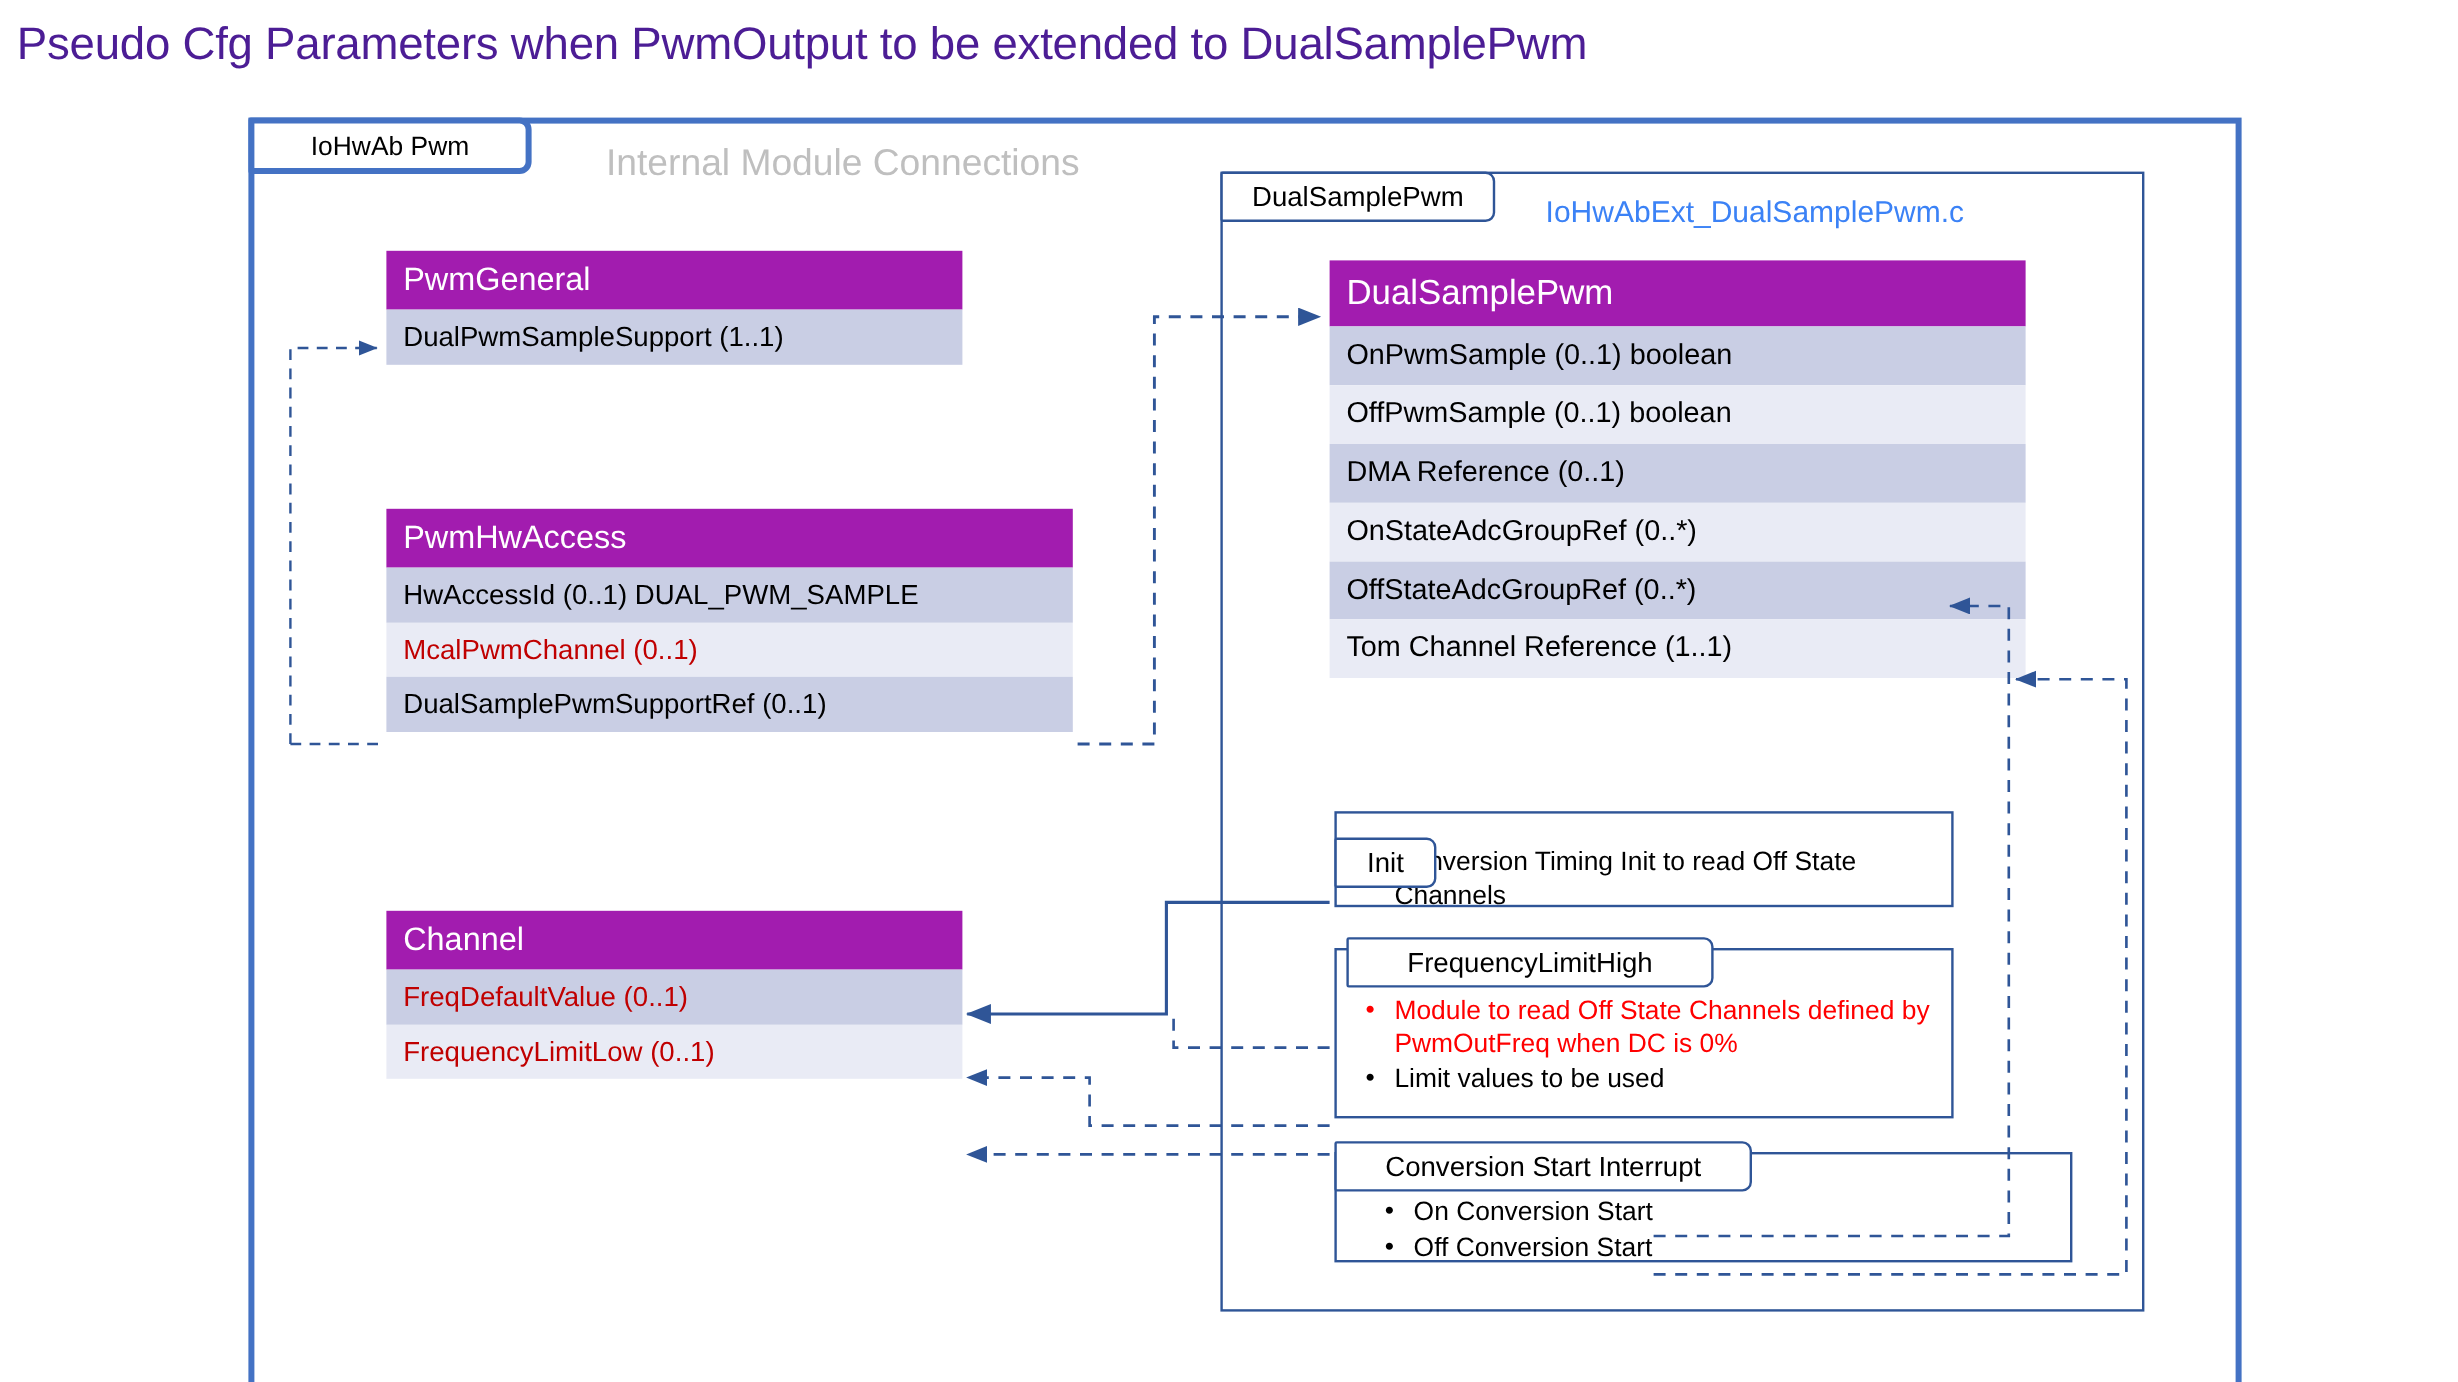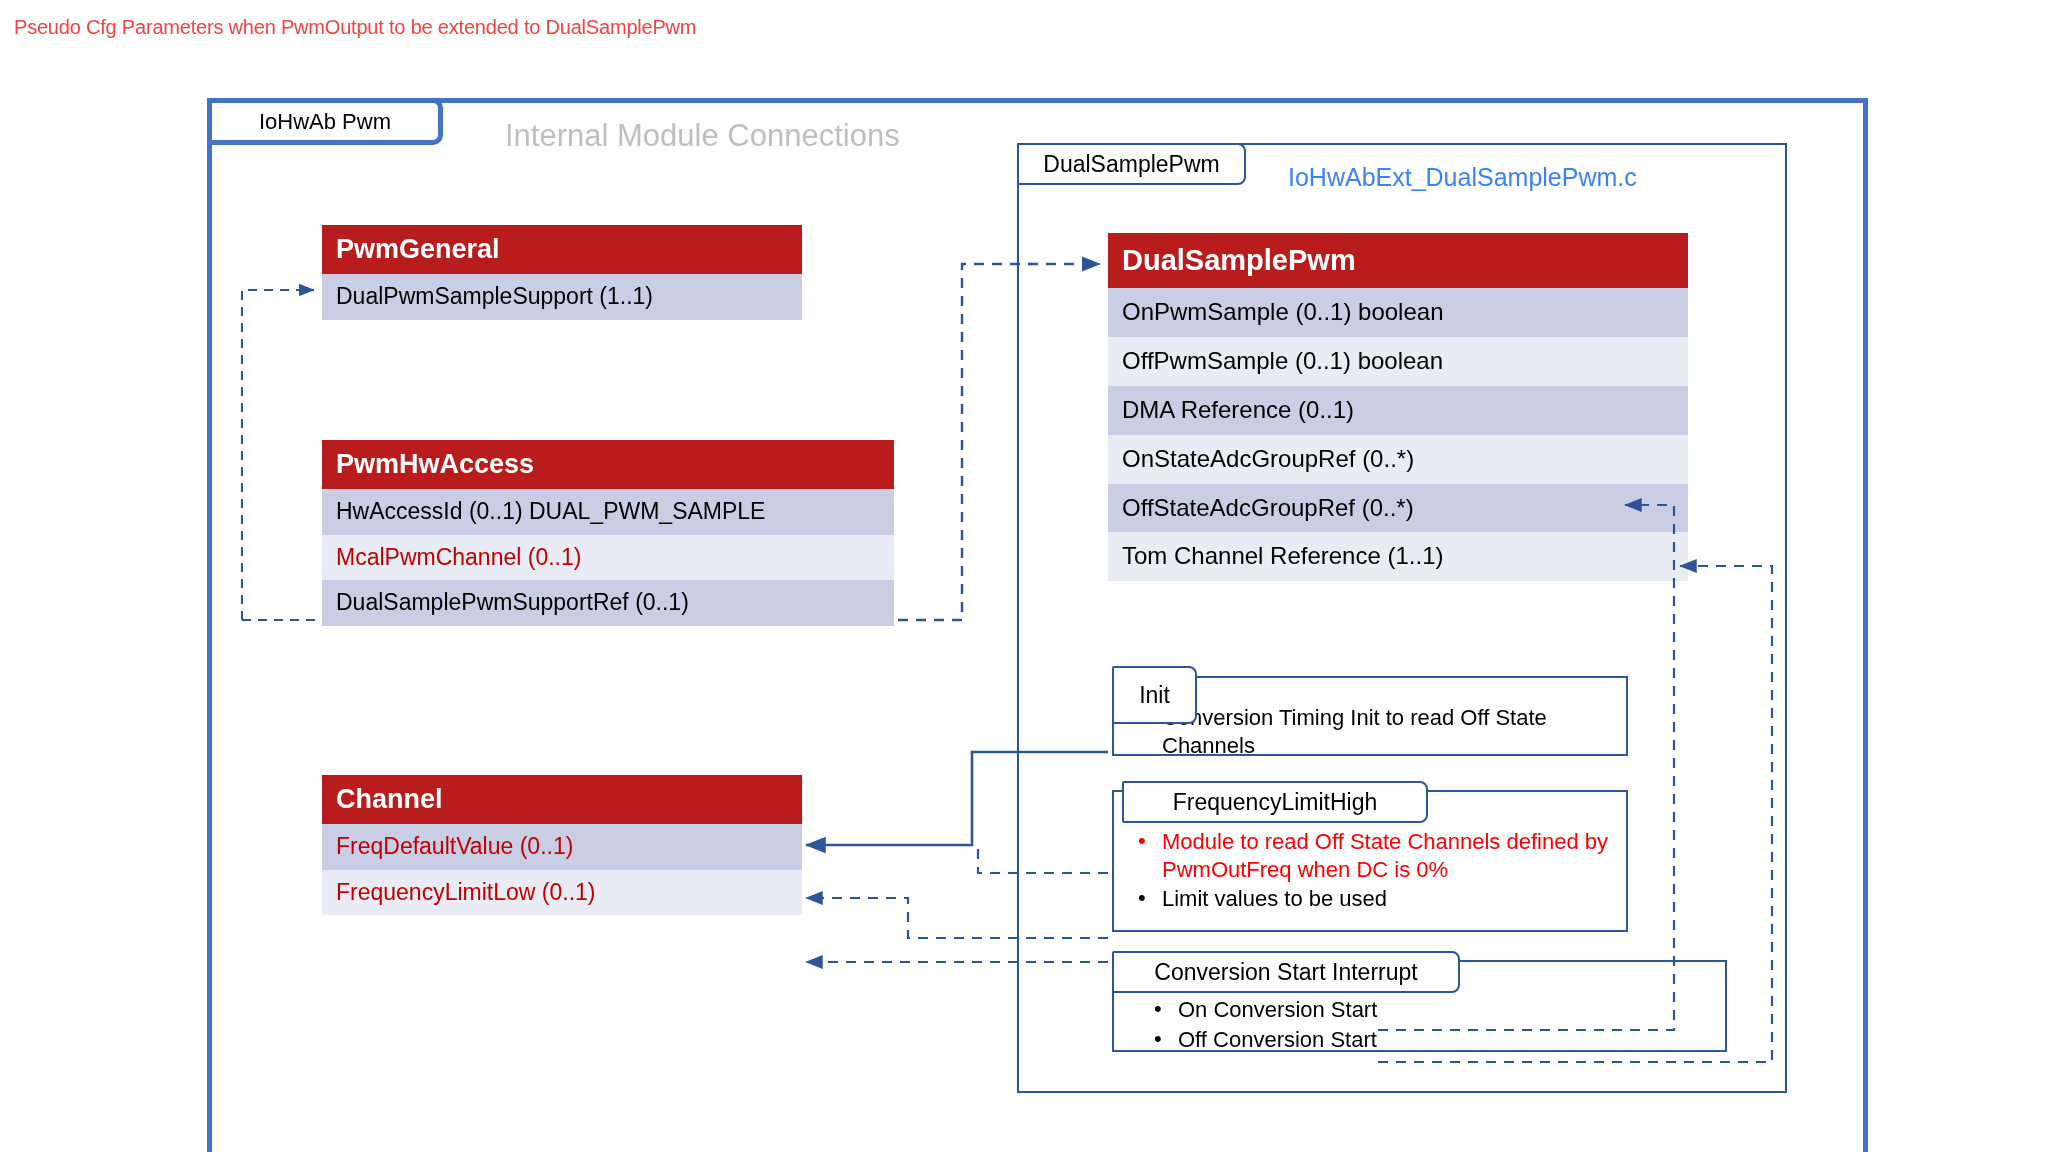--- a/index.html
+++ b/index.html
@@ -11,22 +11,22 @@
     width: 2048px;
     height: 1152px;
     position: relative;
     font-family: "Liberation Sans", sans-serif;
     overflow: hidden;
   }
   .page-title {
     position: absolute;
     left: 14px;
     top: 16px;
-    font-size: 20px;
-    color: #ef4444;
+    font-size: 38px;
+    color: #4c1d95;
     white-space: nowrap;
     letter-spacing: -0.2px;
   }
 
   
   .pkg-outer {
     position: absolute;
     left: 207px;
     top: 98px;
     width: 1661px;
@@ -92,28 +92,27 @@
     left: 1288px;
     top: 163px;
     font-size: 25px;
     color: #3b82f6;
     white-space: nowrap;
   }
 
   
   .cls { position: absolute; }
   .cls-head {
-    background: #b91c1c;
+    background: #a21caf;
     color: #ffffff;
-    font-weight: bold;
+    font-weight: normal;
     font-size: 27px;
     padding: 9px 0 9px 14px;
     box-sizing: border-box;
     line-height: 1.15;
-    margin-top: 16px;
   }
   .cls-row {
     font-size: 23px;
     color: #000000;
     padding: 9px 0 9px 14px;
     box-sizing: border-box;
     line-height: 1.2;
     white-space: nowrap;
   }
   .cls-row.alt-a { background: #C9CEE4; }
@@ -164,21 +163,21 @@
     content: "\2022";
     position: absolute;
     left: 6px;
     top: -1px;
     font-size: 22px;
   }
   .bullets li.red { color: #FF0000; }
   .bullets li.red::before { color: #FF0000; }
 
   #note-init { left: 1112px; top: 676px; width: 516px; height: 80px; }
-  #note-init-tab { left: 1112px; top: 666px; width: 85px; height: 58px; }
+  #note-init-tab { left: 1112px; top: 698px; width: 85px; height: 42px; }
   #note-init .note-body { padding-top: 26px; }
 
   #note-dsdc { left: 1112px; top: 790px; width: 516px; height: 142px; }
   #note-dsdc-tab { left: 1122px; top: 781px; width: 306px; height: 42px; }
   #note-dsdc .note-body { padding-top: 36px; }
 
   #note-csi { left: 1112px; top: 960px; width: 615px; height: 92px; }
   #note-csi-tab { left: 1112px; top: 951px; width: 348px; height: 42px; }
   #note-csi .note-body { padding-top: 34px; font-size: 22px; }
   #note-csi .bullets li { padding-left: 46px; }

